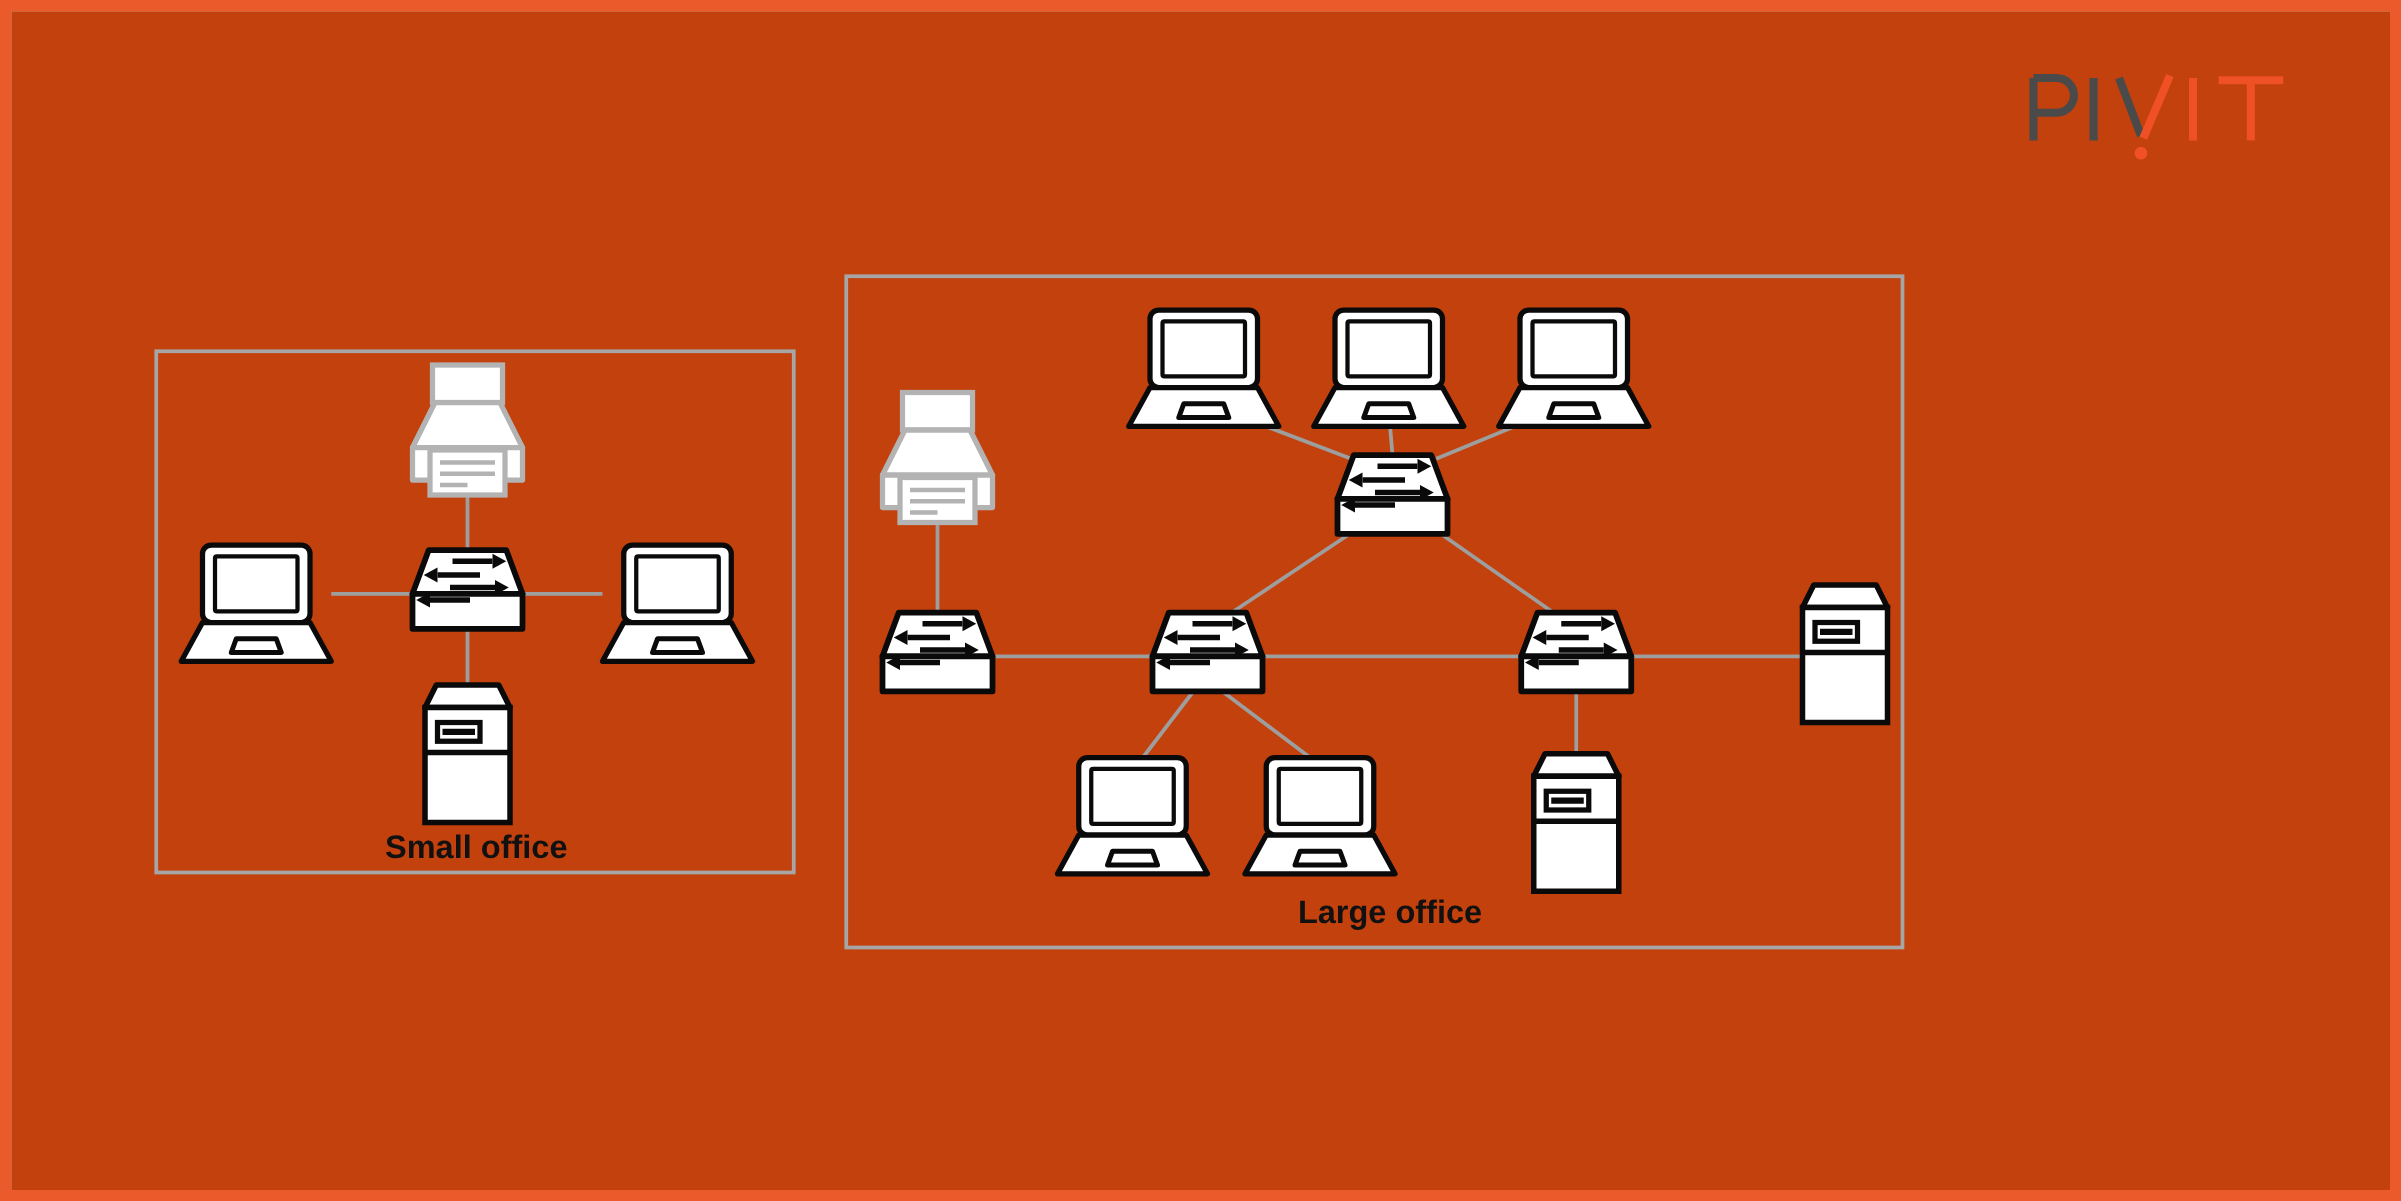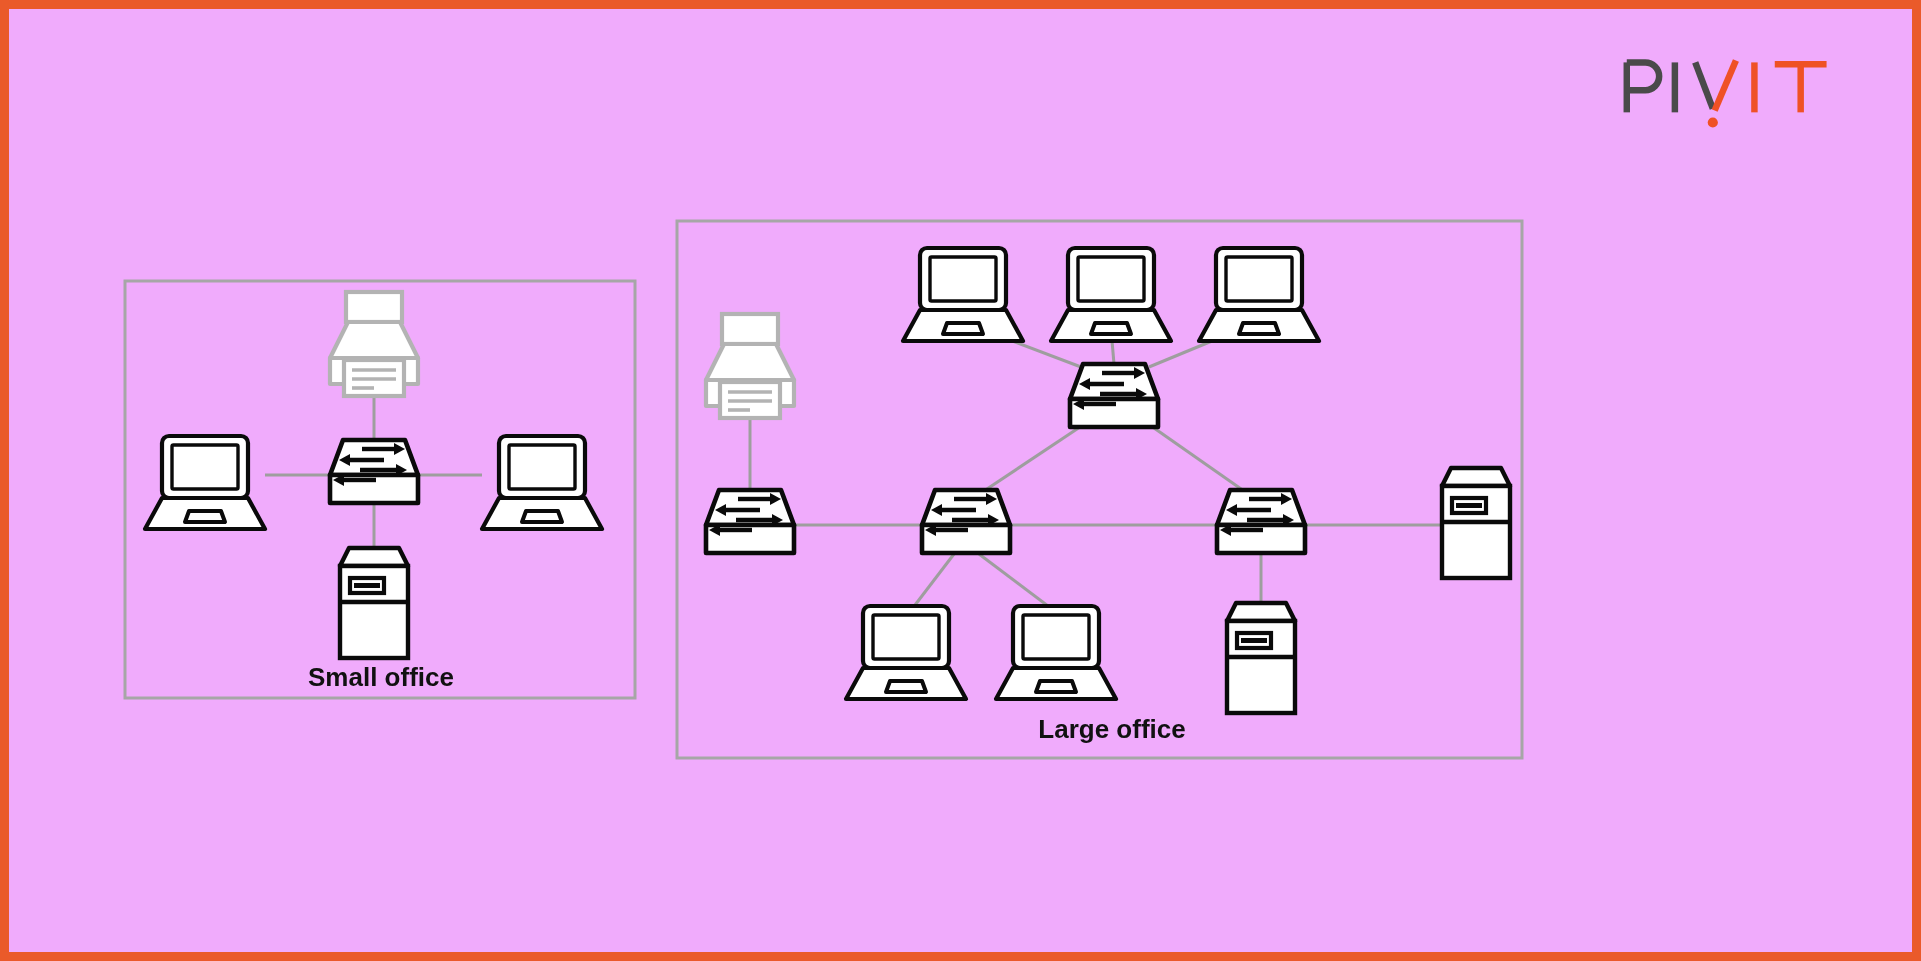--- a/index.html
+++ b/index.html
@@ -24,21 +24,21 @@
     width: 1921px;
     height: 961px;
     border: 9px solid #ea5a2a;
     background: #ffffff;
   }
   #canvas {
     position: absolute;
     left: 9px; top: 9px;
     width: 1903px;
     height: 943px;
-    background: #f0abfc;
+    background: #c2410c;
   }
   svg.diagram {
     position: absolute;
     left: 0; top: 0;
     width: 100%;
     height: 100%;
     display: block;
   }
   
   #logo {

